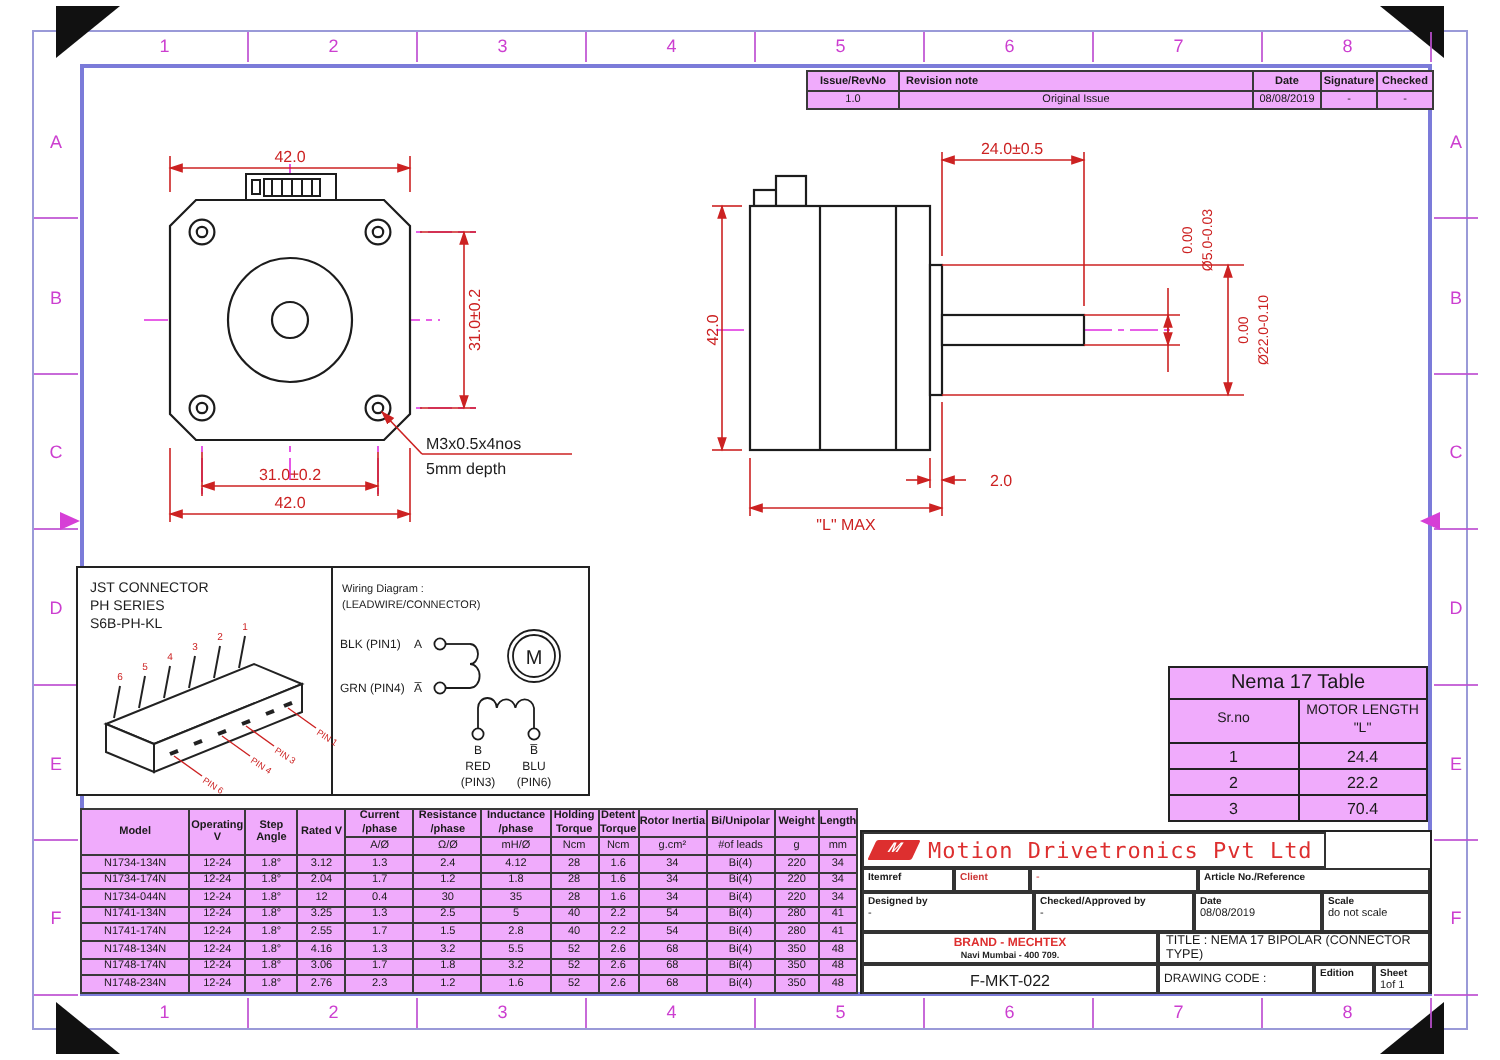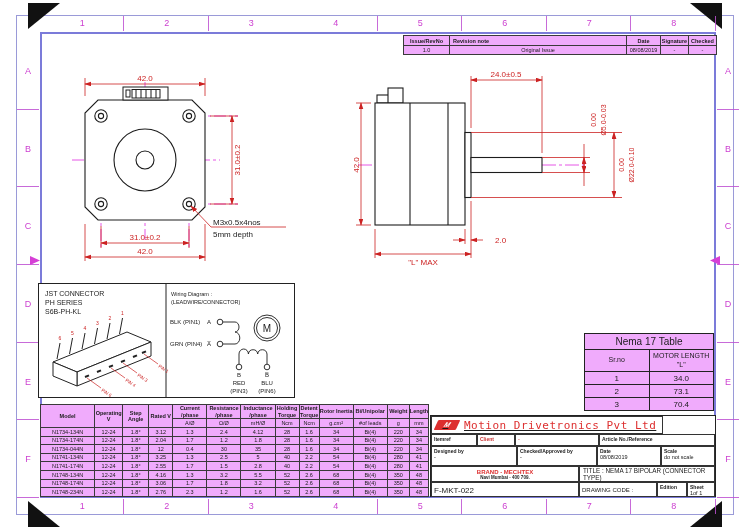--- a/index.html
+++ b/index.html
@@ -66,21 +66,21 @@
                  border: 1px solid #222; background: #fff; font-size: 5px; color: #1a1a1a; }
   .tb-cell { position: absolute; border: 0.5px solid #333; padding: 1px 2px; }
   .tb-label { font-size: 5px; font-weight: bold; }
   .tb-value { font-size: 5.5px; }
   .company-row { display: flex; align-items: center; gap: 6px; padding-left: 4px; }
   .company-name { color: #dd2f2f; font-family: "DejaVu Sans Mono", monospace; font-size: 11px; letter-spacing: 0.5px; }
   .logo { width: 22px; height: 10px; background: #dd2f2f; transform: skewX(-25deg); border-radius: 1px;
           color: #fff; font-size: 7px; font-weight: bold; text-align: center; line-height: 10px; font-style: italic; }
   .brand-main { color: #dd2f2f; font-weight: bold; font-size: 6px; text-align: center; }
   .brand-sub { font-size: 4.5px; text-align: center; color: #222; font-weight: bold; }
-  .doc-code { font-size: 8px; text-align: left; line-height: 14px; }
+  .doc-code { font-size: 8px; text-align: center; line-height: 14px; }
   .tb-title { font-size: 6.3px; display: flex; align-items: center; padding-left: 3px; }
   .red-text { color: #cc3333; }
 
   svg text { font-family: "Liberation Sans", sans-serif; }
   .front-view { position: absolute; left: 60px; top: 64px; }
   .side-view  { position: absolute; left: 350px; top: 58px; }
 </style>
 </head>
 <body>
 
@@ -537,35 +537,35 @@
         <th colspan="2" class="nema-title">Nema 17 Table</th>
       </tr>
       <tr>
         <th style="width:55px">Sr.no</th>
         <th style="width:73px">MOTOR LENGTH "L"</th>
       </tr>
     </thead>
     <tbody>
         <tr>
           <td>1</td>
-          <td>34.0</td>
+          <td>24.4</td>
         </tr>
         <tr>
           <td>2</td>
-          <td>73.1</td>
+          <td>22.2</td>
         </tr>
         <tr>
           <td>3</td>
           <td>70.4</td>
         </tr>
       </tbody>
   </table>
 
   <div class="title-block">
-    <div class="tb-cell company-row" style="left:0;top:0;width:232px;height:18px;text-decoration:underline;">
+    <div class="tb-cell company-row" style="left:0;top:0;width:232px;height:18px;">
       <div class="logo">M</div>
       <span class="company-name">Motion Drivetronics Pvt Ltd</span>
     </div>
     <div class="tb-cell tb-label" style="left:0;top:18px;width:46px;height:12px;">Itemref</div>
     <div class="tb-cell tb-label red-text" style="left:46px;top:18px;width:38px;height:12px;">Client</div>
     <div class="tb-cell tb-value red-text" style="left:84px;top:18px;width:84px;height:12px;text-align:left;">-</div>
     <div class="tb-cell tb-label" style="left:168px;top:18px;width:116px;height:12px;">Article No./Reference</div>
 
     <div class="tb-cell" style="left:0;top:30px;width:86px;height:20px;">
       <div class="tb-label">Designed by</div>

